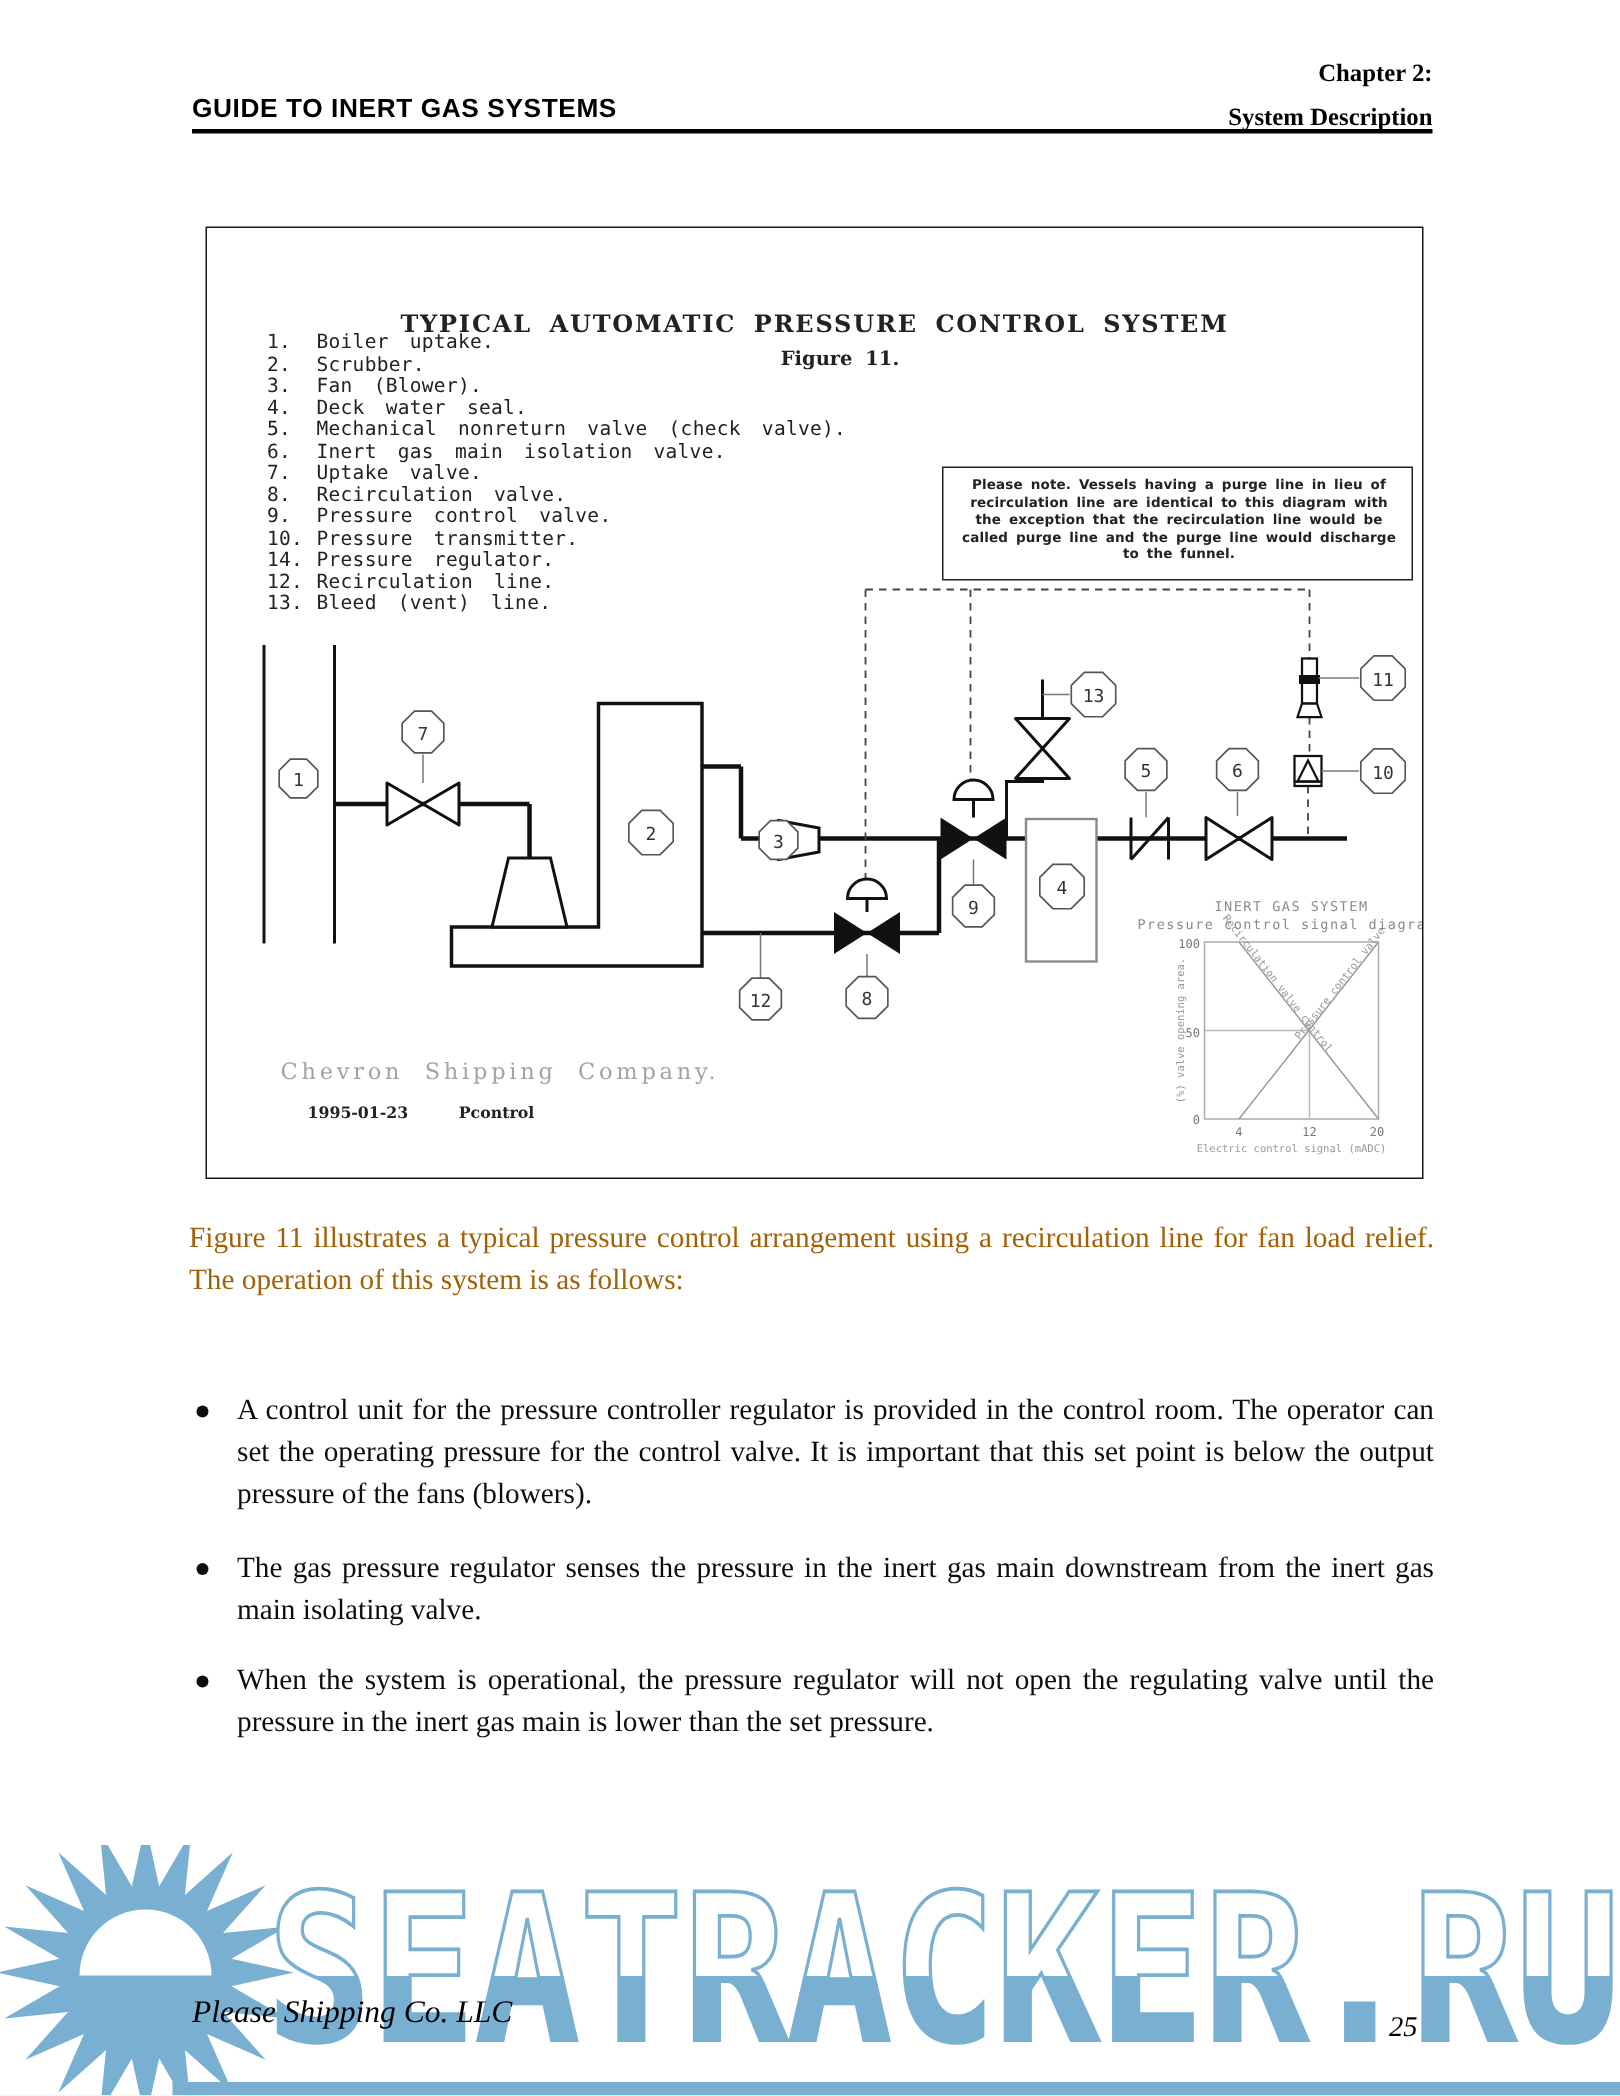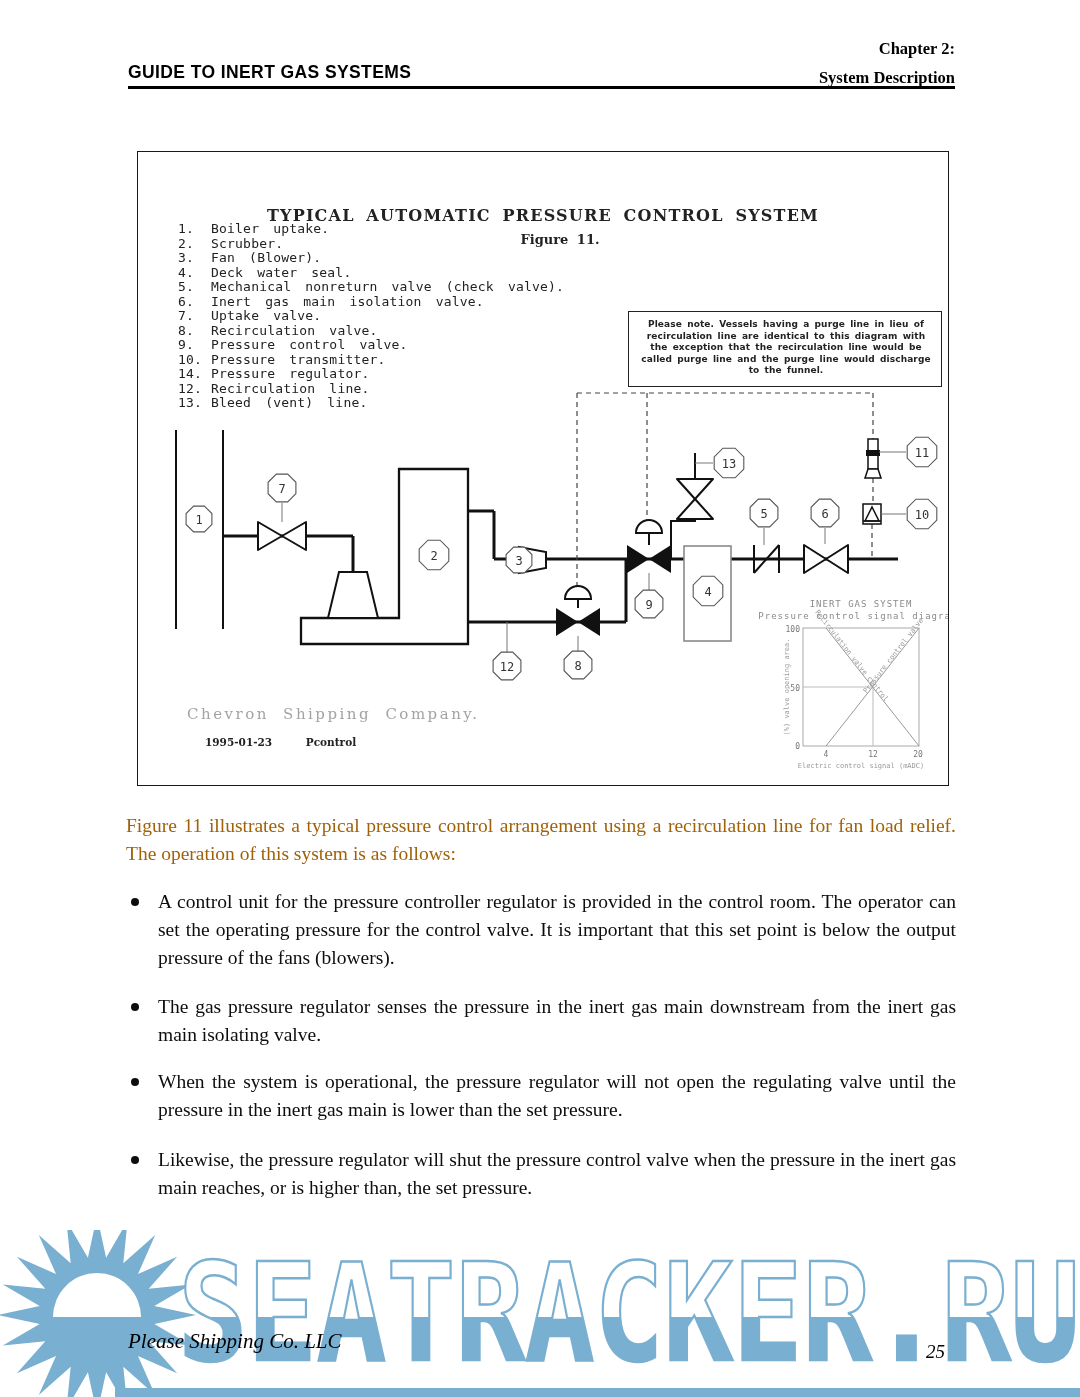--- a/index.html
+++ b/index.html
@@ -29,21 +29,21 @@
            font-size:9px;line-height:11.6px;letter-spacing:.1px;word-spacing:2px;color:#222;text-align:center;}
   .fig-company{position:absolute;left:49px;top:553px;font-family:"DejaVu Serif",serif;
                font-size:15px;letter-spacing:2.5px;word-spacing:7px;color:#a3a3a3;}
   .fig-stamp{position:absolute;left:67px;top:584px;font-family:"DejaVu Serif",serif;
              font-weight:bold;font-size:10.5px;color:#222;}
   .fig-stamp .sp{margin-left:30px;}
   #diagram{position:absolute;left:0;top:0;}
   
   .intro{position:absolute;left:126px;top:812px;width:830px;font-size:19.5px;line-height:28px;
          text-align:justify;color:#a16207;}
-  .bullet{position:absolute;left:126px;width:830px;}
+  .bullet{position:absolute;left:126px;width:830px;margin-top:39px;}
   .bullet .dot{position:absolute;left:5px;top:10px;width:8px;height:8px;border-radius:50%;background:#0d0d0d;}
   .bullet .btxt{margin-left:32px;font-size:19.5px;line-height:28px;text-align:justify;color:#0d0d0d;}
   #b1{top:888px;} #b2{top:993px;} #b3{top:1068px;} #b4{top:1146px;}
   
   #wm{position:absolute;left:0;top:1230px;z-index:5;}
   .ft-company{position:absolute;left:128px;top:1329px;z-index:10;font-style:italic;
               font-size:21px;color:#000;}
   .ft-page{position:absolute;left:926px;top:1341px;z-index:10;font-size:19px;color:#000;font-style:italic;}
   
   text{font-family:"DejaVu Sans Mono",monospace;}
@@ -248,24 +248,20 @@
     <div class="btxt">A control unit for the pressure controller regulator is provided in the control room. The operator can set the operating pressure for the control valve. It is important that this set point is below the output pressure of the fans (blowers).</div>
   </div>
   <div class="bullet" id="b2">
     <span class="dot"></span>
     <div class="btxt">The gas pressure regulator senses the pressure in the inert gas main downstream from the inert gas main isolating valve.</div>
   </div>
   <div class="bullet" id="b3">
     <span class="dot"></span>
     <div class="btxt">When the system is operational, the pressure regulator will not open the regulating valve until the pressure in the inert gas main is lower than the set pressure.</div>
   </div>
-  <div class="bullet" id="b4">
-    <span class="dot"></span>
-    <div class="btxt">Likewise, the pressure regulator will shut the pressure control valve when the pressure in the inert gas main reaches, or is higher than, the set pressure.</div>
-  </div>
 
   <svg id="wm" width="1080" height="167" viewBox="0 0 1080 167">
     <defs>
       <linearGradient id="wmgrad" gradientUnits="userSpaceOnUse" x1="0" y1="41" x2="0" y2="130">
         <stop offset="0.52" stop-color="#ffffff"></stop>
         <stop offset="0.52" stop-color="#79AFD0"></stop>
       </linearGradient>
     </defs>
     <polygon id="sun-star" fill="#79AFD0" points="97.0,-14.0 106.1,27.7 127.6,-9.2 123.3,33.3 155.2,4.9 138.0,44.0 177.1,26.8 148.7,58.7 191.2,54.4 154.3,75.9 196.0,85.0 154.3,94.1 191.2,115.6 148.7,111.3 177.1,143.2 138.0,126.0 155.2,165.1 123.3,136.7 127.6,179.2 106.1,142.3 97.0,184.0 87.9,142.3 66.4,179.2 70.7,136.7 38.8,165.1 56.0,126.0 16.9,143.2 45.3,111.3 2.8,115.6 39.7,94.1 -2.0,85.0 39.7,75.9 2.8,54.4 45.3,58.7 16.9,26.8 56.0,44.0 38.8,4.9 70.7,33.3 66.4,-9.2 87.9,27.7"></polygon>
     <path d="M53,87 A44,44 0 0 1 141,87 Z" fill="#ffffff"></path>

